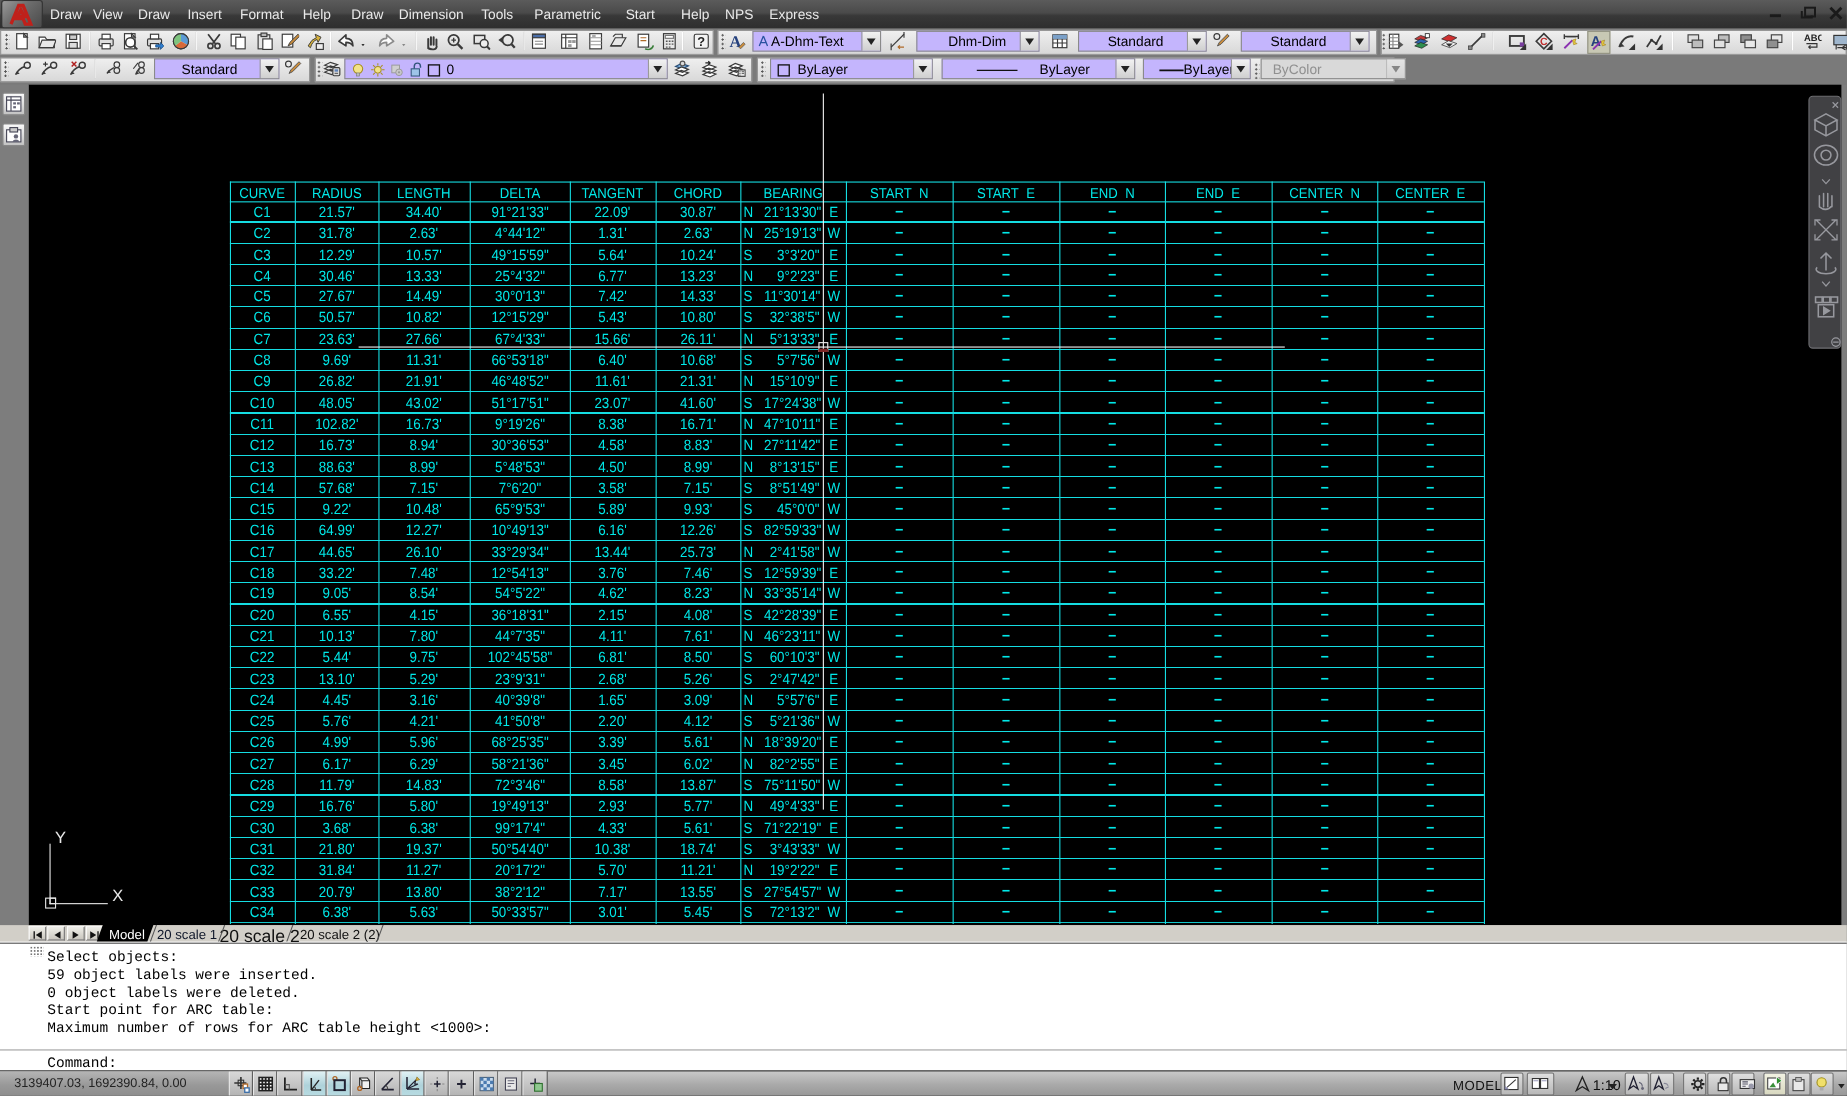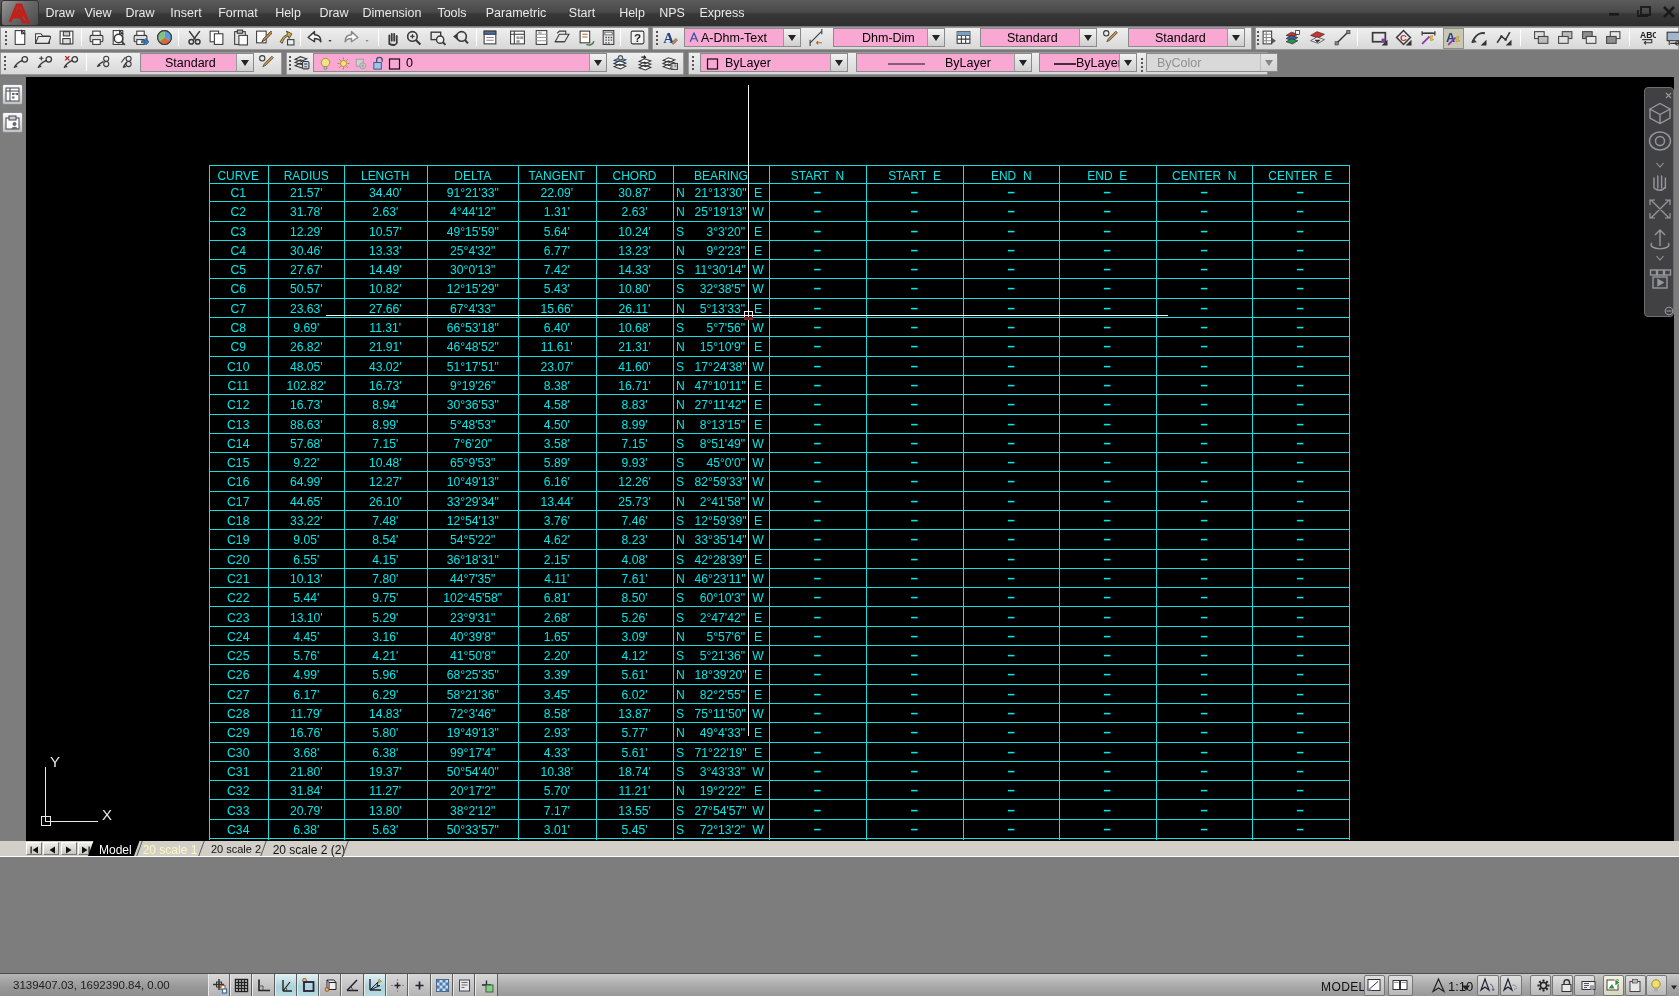--- a/index.html
+++ b/index.html
@@ -11,21 +11,21 @@
 #menubar .mi{position:absolute;top:6px;color:#e9e9e9;font-size:12.5px;transform:translateX(-50%);}
 #logo{position:absolute;left:1px;top:0px;width:38px;height:26px;border-radius:3px;
  background:linear-gradient(135deg,#9a9a9a,#6f6f6f 40%,#4a4a4a);border:1px solid #333;}
 
 .trow{position:absolute;left:0;width:1679px;background:#7a7a7a;}
 .tb{position:absolute;top:1px;height:23px;background:linear-gradient(#efefef,#d8d8d8);
  border:1px solid #9a9a9a;border-radius:1px;}
 .grip{position:absolute;top:4px;width:5px;height:15px;
  background-image:radial-gradient(#555 32%,transparent 36%);background-size:4px 4px;}
 .sep{position:absolute;top:3px;width:1px;height:17px;background:#a0a0a0;border-right:1px solid #fff;}
-.combo{position:absolute;top:2px;height:19px;background:#f9a8d4;border:1px solid #8a8a8a;font-size:12.5px;color:#000;}
+.combo{position:absolute;top:2px;height:19px;background:#c4b5fd;border:1px solid #8a8a8a;font-size:12.5px;color:#000;}
 .combo .txt{position:absolute;top:2px;white-space:nowrap;}
 .vbtn{position:absolute;right:0;top:0;bottom:0;width:17px;background:linear-gradient(#f2f2f2,#cfcfcf);border-left:1px solid #9a9a9a;}
 .vbtn:after{content:"";position:absolute;left:4px;top:6px;border:4px solid transparent;border-top:6px solid #222;}
 .dis{background:#d9d9d9;color:#909090;}
 
 #canvas{position:absolute;left:26px;top:77px;width:1648px;height:764px;background:#000;}
 #lpanel{position:absolute;left:0;top:77px;width:26px;height:764px;background:#7d7d7d;}
 .lbtn{position:absolute;left:2px;width:21px;height:21px;border-radius:2px;
  background:linear-gradient(#fafafa,#c2c2c2);border:1px solid #888;}
 
@@ -588,27 +588,37 @@
         <path d="M3 1.5 L8.5 5 l-5.5 3.5z"></path>
       </g>
     </svg>
     <svg class="abs" style="left:80px;top:845px" width="12" height="10" viewBox="0 0 12 10" xmlns="http://www.w3.org/2000/svg">
       <g fill="#111">
         <path d="M2 1.5 L7.5 5 l-5.5 3.5z M8.5 1.5 v7 l1.2 0 0-7z"></path>
       </g>
     </svg>
     <div class="abs" style="left:88px;top:841px;width:46px;height:15px;background:#000;transform:skewX(-20deg);transform-origin:left bottom"></div>
     <span class="abs" style="left:99px;top:843px;font-size:12px;color:#fff">Model</span>
-    <span class="abs" style="left:170px;top:843px;font-size:12px;color:#fef9c3;transform:translateX(-50%);white-space:nowrap">20 scale 1</span>
-    <span class="abs" style="left:236px;top:843px;font-size:11px;color:#111;transform:translateX(-50%);white-space:nowrap">20 scale 2</span>
+    <span class="abs" style="left:170px;top:843px;font-size:12px;color:#0f172a;transform:translateX(-50%);white-space:nowrap">20 scale 1</span>
+    <span class="abs" style="left:236px;top:843px;font-size:16px;color:#111;transform:translateX(-50%);white-space:nowrap">20 scale 2</span>
     <span class="abs" style="left:309px;top:843px;font-size:12px;color:#111;transform:translateX(-50%);white-space:nowrap">20 scale 2 (2)</span>
     <div class="abs" style="left:139px;top:841px;width:1px;height:15px;background:#555;transform:skewX(-20deg)"></div>
     <div class="abs" style="left:201px;top:841px;width:1px;height:15px;background:#555;transform:skewX(-20deg)"></div>
     <div class="abs" style="left:263px;top:841px;width:1px;height:15px;background:#555;transform:skewX(-20deg)"></div>
     <div class="abs" style="left:345px;top:841px;width:1px;height:15px;background:#555;transform:skewX(-20deg)"></div>
+    <div id="cmdwin">
+      <div id="cmdgrip"></div>
+      <div id="cmdtext">Select objects:
+59 object labels were inserted.
+0 object labels were deleted.
+Start point for ARC table:
+Maximum number of rows for ARC table height &lt;1000&gt;:</div>
+      <div id="cmddiv"></div>
+      <div id="cmdline">Command:</div>
+    </div>
     <div id="status">
       <div class="abs" style="left:0;top:0;width:208px;height:23px;background:linear-gradient(#b5b5b5,#989898 55%,#8d8d8d)"></div>
       <div id="coords">3139407.03, 1692390.84, 0.00</div>
       <div class="sbtn" style="left:208px;width:22px"></div>
       <svg class="abs" style="left:210.5px;top:3px" width="17" height="17" viewBox="0 0 17 17" xmlns="http://www.w3.org/2000/svg">
         <path d="M8 2 v11 M2 7.5 h11" stroke="#333" stroke-width="1.5"></path>
         <rect x="5.5" y="5" width="5" height="5" fill="none" stroke="#333"></rect>
         <rect x="10" y="8.5" width="4" height="4" fill="#fff" stroke="#b06828" stroke-width="1.2"></rect>
         <rect x="11.5" y="12" width="4" height="4" fill="#fff" stroke="#3a6ea8" stroke-width="1.2"></rect>
       </svg>

